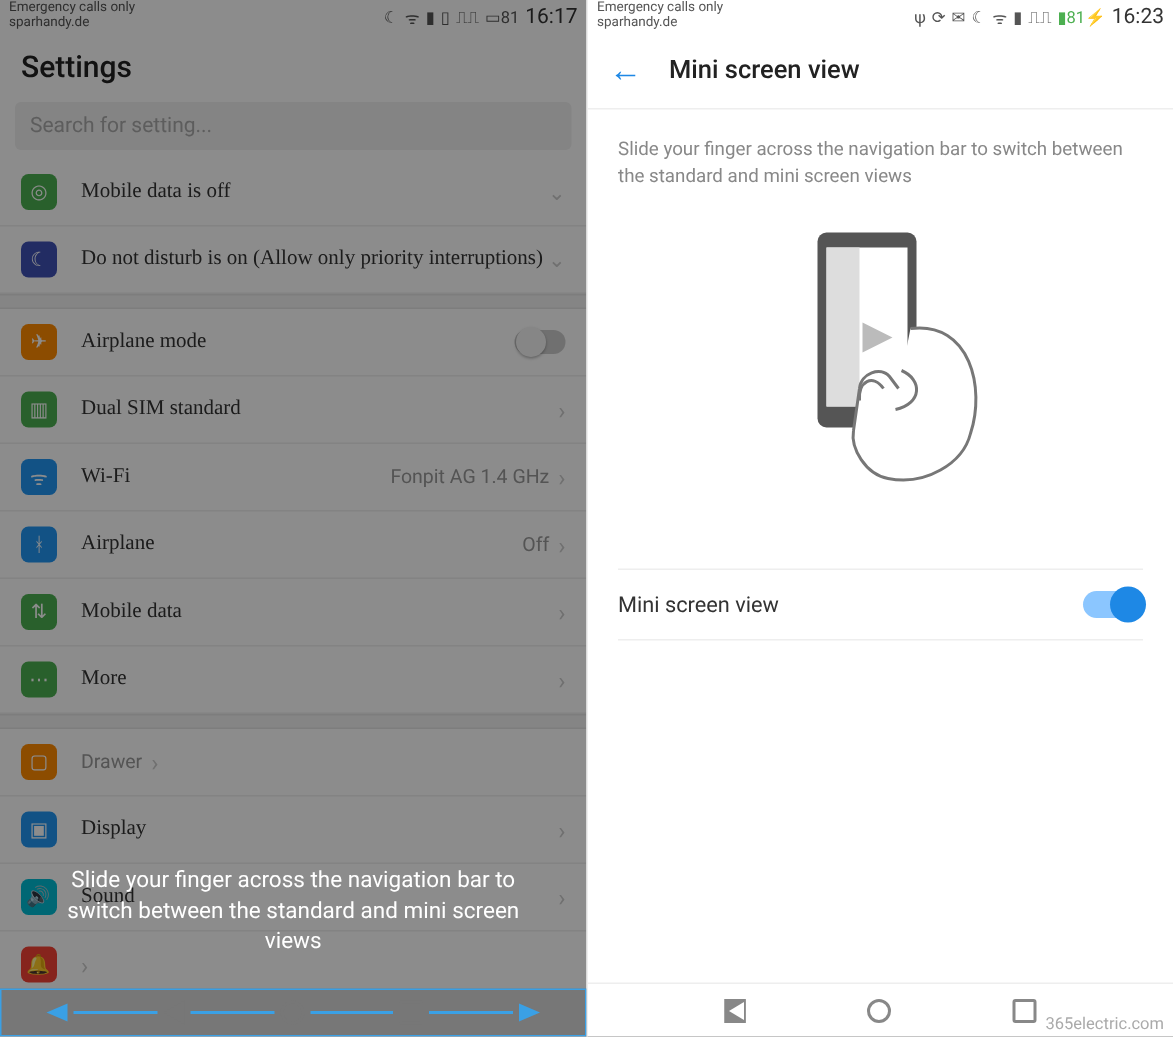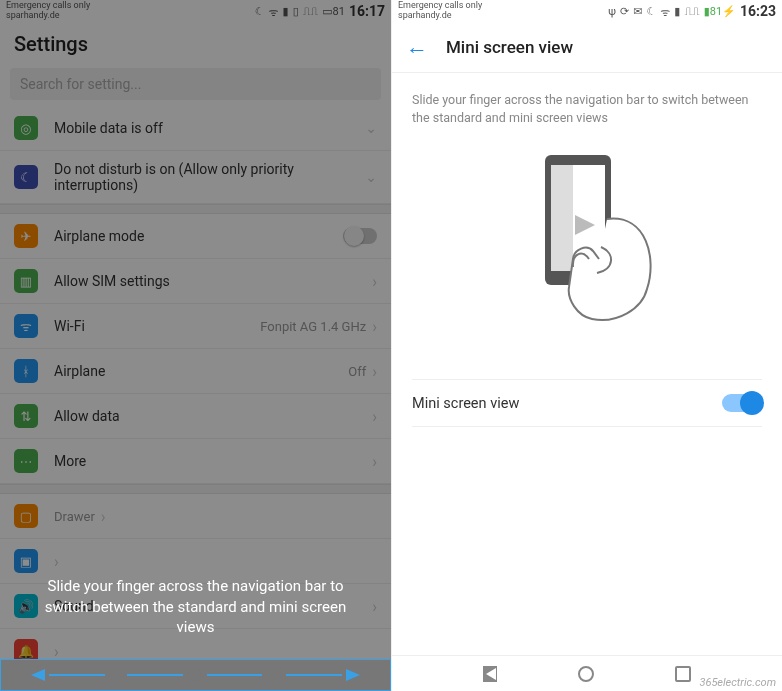--- a/index.html
+++ b/index.html
@@ -25,21 +25,21 @@
   .status-bar {
     height: 22px;
     padding: 2px 6px;
     display: flex;
     align-items: center;
     font-size: 9px;
     color: #555;
   }
   .status-left { line-height: 1.1; }
   .status-right { margin-left: auto; display: flex; align-items: center; gap: 4px; font-size: 12px; color: #555; }
-  .status-clock { font-size: 14px; font-weight: 700; color: #333; }
+  .status-clock { font-size: 14px; font-weight: 400; color: #333; }
   .status-icon { font-size: 11px; }
 
   
   .dim-overlay {
     position: absolute;
     inset: 0;
     background: rgba(0,0,0,0.45);
     pointer-events: none;
     z-index: 5;
   }
@@ -69,21 +69,21 @@
     color: #333;
     min-height: 42px;
   }
   .row-icon {
     width: 24px; height: 24px;
     border-radius: 5px;
     margin-right: 16px;
     display: flex; align-items: center; justify-content: center;
     color: #fff; font-size: 13px;
   }
-  .row-label { flex: 1; }
+  .row-label { flex: 1; font-family: Liberation Serif, serif; }
   .row-value { color: #999; font-size: 13px; margin-right: 6px; }
   .chev { color: #ccc; font-size: 16px; }
   .chev-down { color: #ccc; font-size: 14px; }
   .toggle-off {
     width: 34px; height: 16px; border-radius: 10px;
     background: #ccc; position: relative;
   }
   .toggle-off::after {
     content: ""; position: absolute; left: 1px; top: -2px;
     width: 20px; height: 20px; border-radius: 50%;
@@ -221,21 +221,20 @@
     border-bottom:6px solid transparent;
   }
 
   .watermark {
     position: absolute;
     right: 6px;
     bottom: 2px;
     font-size: 11px;
     color: #aaa;
     z-index: 10;
-    font-style: italic;
   }
   .battery-r { color: #4caf50; }
 </style>
 </head>
 <body>
 
 <div class="phone phone-left">
   <div class="status-bar">
     <div class="status-left">
       <div>Emergency calls only</div>
@@ -268,54 +267,55 @@
     </div>
     <div class="section-gap"></div>
 
     <div class="row">
       <div class="row-icon" style="background:#ff8a00">✈</div>
       <div class="row-label">Airplane mode</div>
       <div class="toggle-off"></div>
     </div>
     <div class="row">
       <div class="row-icon" style="background:#4caf50">▥</div>
-      <div class="row-label">Allow SIM settings</div>
+      <div class="row-label">Dual SIM standard</div>
       <span class="chev">›</span>
     </div>
     <div class="row">
       <div class="row-icon" style="background:#2196f3">ᯤ</div>
       <div class="row-label">Wi-Fi</div>
       <div class="row-value">Fonpit AG 1.4 GHz</div>
       <span class="chev">›</span>
     </div>
     <div class="row">
       <div class="row-icon" style="background:#2196f3">ᚼ</div>
       <div class="row-label">Airplane</div>
       <div class="row-value">Off</div>
       <span class="chev">›</span>
     </div>
     <div class="row">
       <div class="row-icon" style="background:#4caf50">⇅</div>
-      <div class="row-label">Allow data</div>
+      <div class="row-label">Mobile data</div>
       <span class="chev">›</span>
     </div>
     <div class="row">
       <div class="row-icon" style="background:#4caf50">⋯</div>
       <div class="row-label">More</div>
       <span class="chev">›</span>
     </div>
     <div class="section-gap"></div>
 
     <div class="row">
       <div class="row-icon" style="background:#ff8a00">▢</div>
       <div class="row-value">Drawer</div>
       <span class="chev">›</span>
     </div>
     <div class="row">
       <div class="row-icon" style="background:#2196f3">▣</div>
+      <div class="row-label">Display</div>
       <span class="chev">›</span>
     </div>
     <div class="row">
       <div class="row-icon" style="background:#00bcd4">🔊</div>
       <div class="row-label">Sound</div>
       <span class="chev">›</span>
     </div>
     <div class="row">
       <div class="row-icon" style="background:#f44336">🔔</div>
       <span class="chev">›</span>

